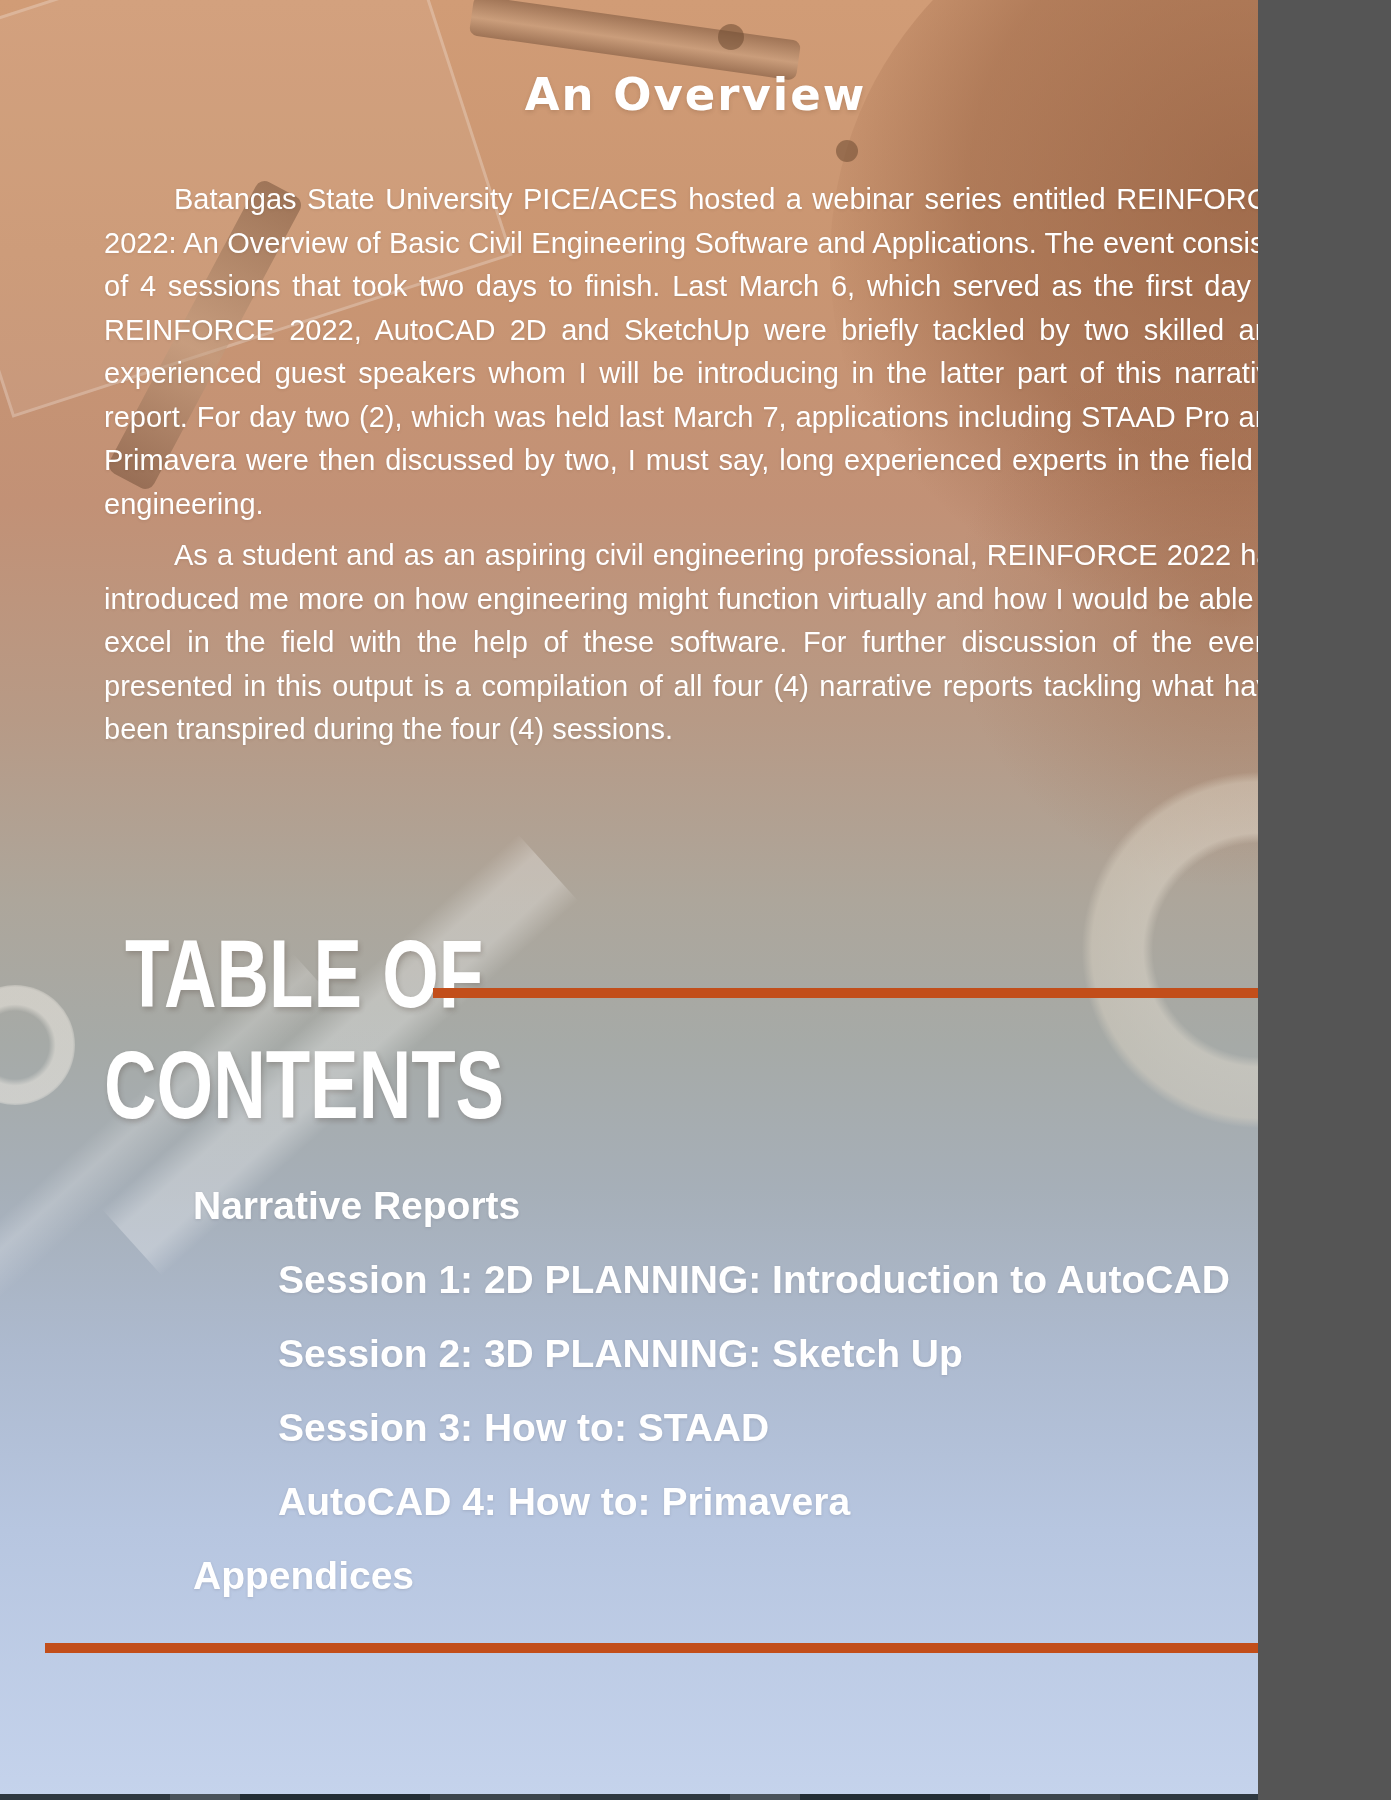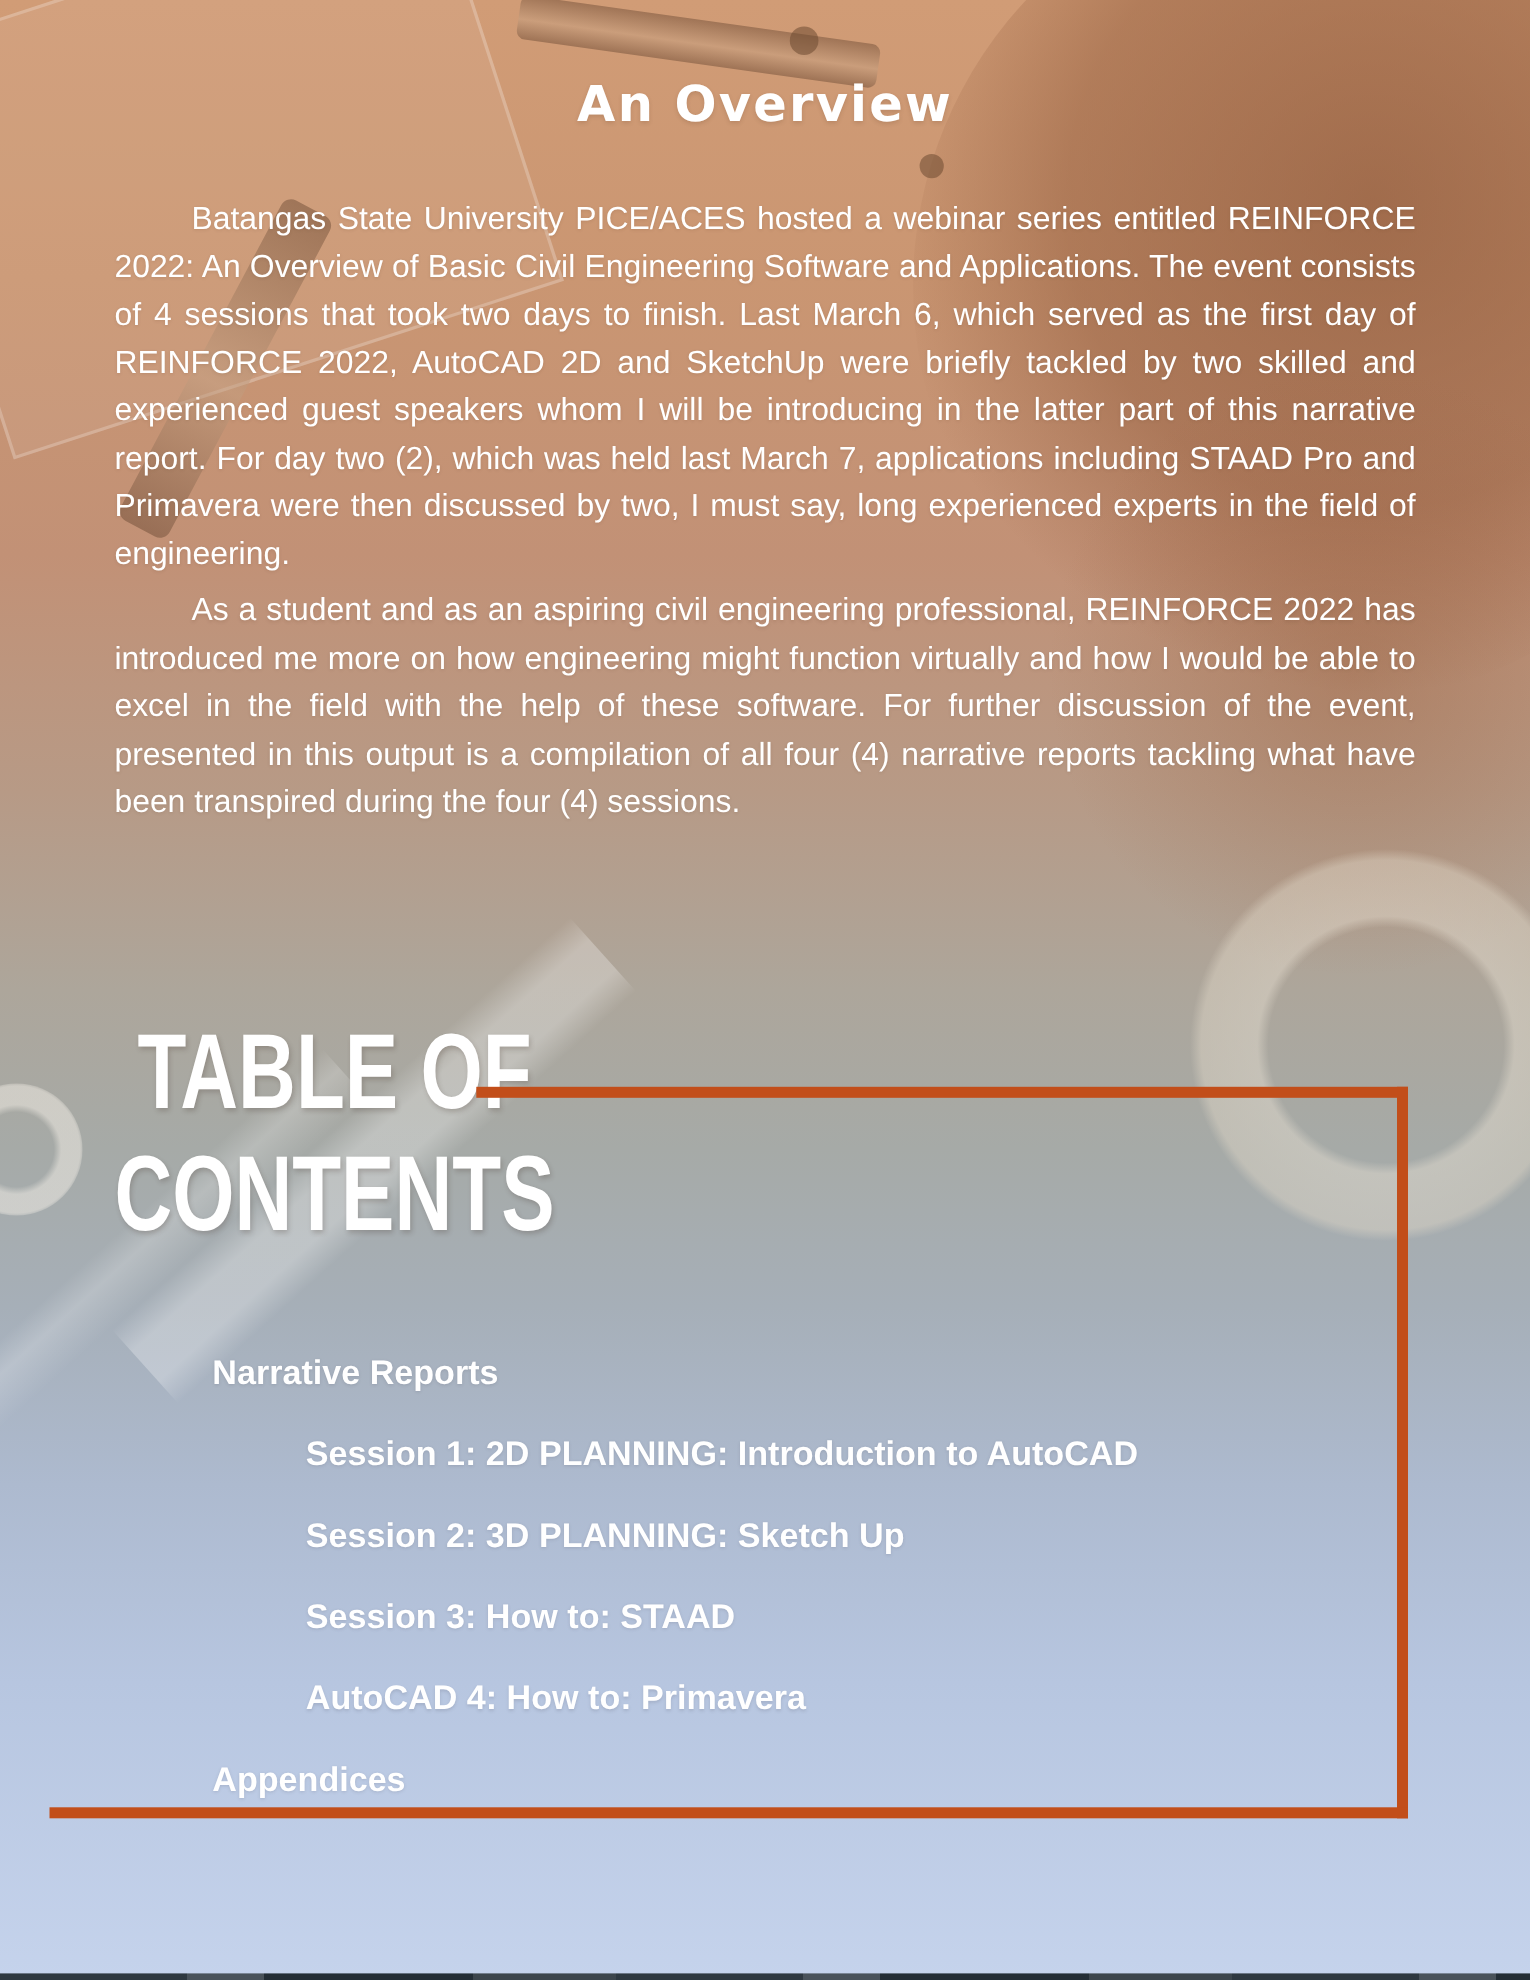--- a/index.html
+++ b/index.html
@@ -1,18 +1,18 @@
 <!DOCTYPE html>
 <html style="--accent-frame: #c24e1a; --text: #ffffff; --bg-top: #d19c76; --bg-mid: #a6aaa7; --bg-bottom: #c5d3ec; --footer-strip: #2e3840;"><head>
 <meta charset="utf-8">
 <style>
   html,body { margin:0; padding:0; background:#555; }
   .page {
     position:relative;
-    width:1391px;
+    width:1258px;
     height:1800px;
     overflow:hidden;
     font-family:"Liberation Sans", sans-serif;
     background:linear-gradient(180deg,
       #d19c76 0%,
       #ca9672 14%,
       #c29176 28%,
       #b79a86 40%,
       #ada69b 50%,
       #a6aaa7 58%,
@@ -88,22 +88,22 @@
     text-align:center;
   }
   .toc-heading .line { transform:scaleX(.75); transform-origin:left center; white-space:nowrap; }
   
   .frame { position:absolute; background:var(--accent-frame,#c24e1a); }
   .frame-top    { left:433px;  top:988px;  width:847px;  height:10px; }
   .frame-right  { left:1270px; top:988px;  width:10px;   height:665px; }
   .frame-bottom { left:45px;   top:1643px; width:1235px; height:10px; }
   
   .toc-list {
-    position:absolute; left:193px; top:1228px; width:1000px;
-    color:var(--text,#ffffff); font-weight:bold; font-size:31px;
+    position:absolute; left:193px; top:1186px; width:1000px;
+    color:var(--text,#ffffff); font-weight:bold; font-size:39px;
     text-shadow:0 1px 3px rgba(70,70,90,.18);
   }
   .toc-item { line-height:40px; margin-bottom:34px; white-space:nowrap; }
   .toc-item.lvl2 { margin-left:85px; }
 </style>
 </head>
 <body>
 
 <div class="page">
 

